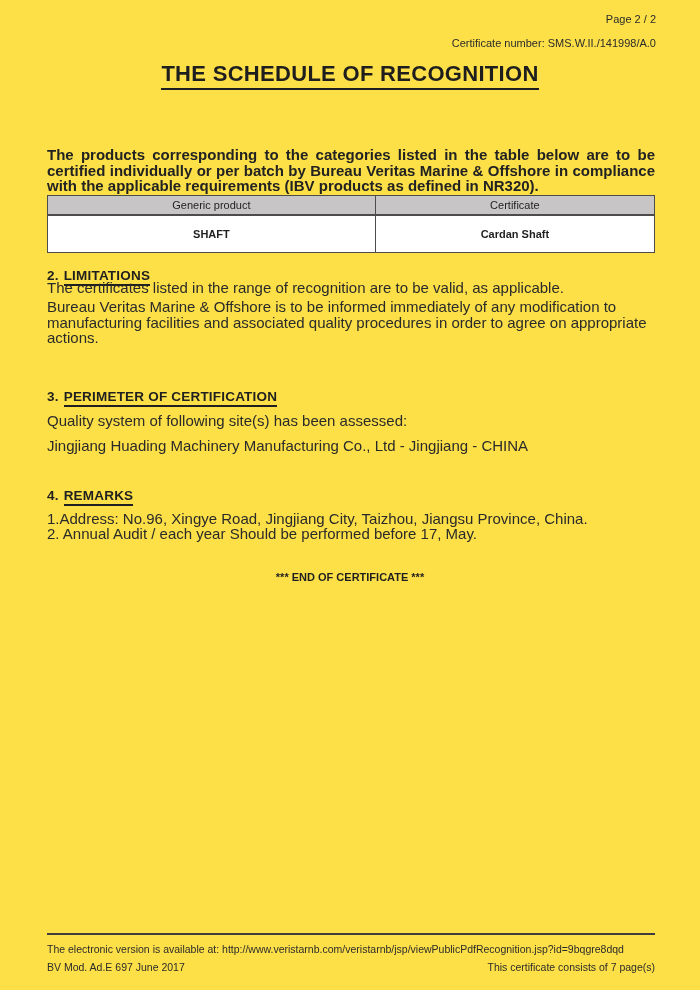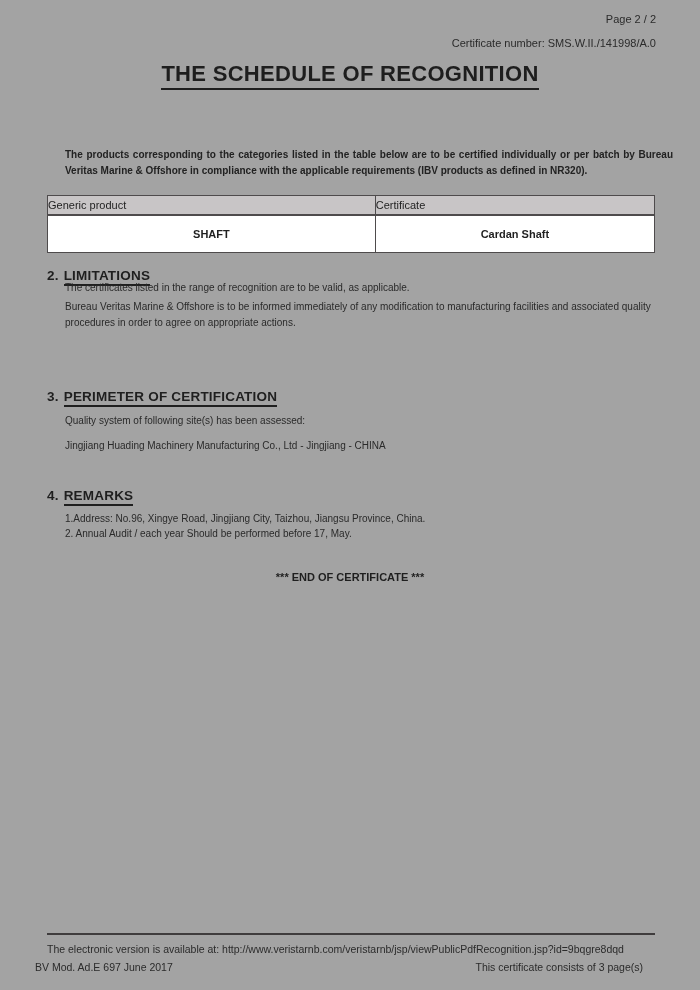--- a/index.html
+++ b/index.html
@@ -5,21 +5,21 @@
   * { margin: 0; padding: 0; box-sizing: border-box; }
   html, body { background: #ffffff; }
   body {
     width: 700px; height: 990px;
     font-family: "Liberation Sans", "DejaVu Sans", sans-serif;
     color: #262626;
   }
   .page {
     position: relative;
     width: 700px; height: 990px;
-    background: #a3a3a3;
+    background: #fde047;
     overflow: hidden;
   }
   .abs { position: absolute; }
 
   .hdr-line { font-size: 11px; color: #2b2b2b; }
   .hdr-page { top: 13px; right: 44px; }
   .hdr-cert { top: 37px; right: 44px; }
 
   .doc-title {
     top: 61px; left: 0; width: 100%;
@@ -43,41 +43,40 @@
   }
   .sec-heading .num { margin-right: 5px; }
   .sec-heading .txt {
     display: inline-block;
     border-bottom: 2px solid #1f1f1f;
     padding-bottom: 1px;
   }
 
   .body-text {
     left: 47px; width: 608px;
-    font-size: 10px; line-height: 15.5px;
+    font-size: 15px; line-height: 15.5px;
     color: #2a2a2a;
-    margin-left: 18px;
   }
   .bold-intro { font-weight: bold; text-align: justify; color: #222; }
 
   table.products {
     top: 195px; left: 47px; width: 608px;
     position: absolute;
     border-collapse: collapse;
     font-size: 11px;
     color: #1f1f1f;
     table-layout: fixed;
   }
   table.products th, table.products td {
     border: 1.5px solid #4e4b4c;
   }
   table.products th {
     background: #c8c5c6;
     font-weight: normal;
-    text-align: left;
+    text-align: center;
     height: 19px;
     border-bottom: 2px solid #4e4b4c;
   }
   table.products td {
     height: 20px;
     padding: 12px 4px;
     background: #ffffff;
     text-align: center;
     vertical-align: middle;
     font-weight: bold;
@@ -94,21 +93,21 @@
     color: #1f1f1f;
   }
 
   .footer-rule {
     top: 933px; left: 47px; width: 608px; height: 2px;
     background: #3f3c3d;
   }
   .footer-text { font-size: 10.5px; color: #2b2b2b; }
   .footer-line1 { top: 943px; left: 47px; width: 608px; }
   .footer-line2 {
-    top: 961px; left: 35px; width: 608px;
+    top: 961px; left: 47px; width: 608px;
     display: flex; justify-content: space-between;
   }
 </style>
 </head>
 <body>
 
 <div class="page">
 
   <div class="abs hdr-line hdr-page">Page 2 / 2</div>
 
@@ -157,16 +156,16 @@
     <span class="remarks-line">1.Address: No.96, Xingye Road, Jingjiang City, Taizhou, Jiangsu Province, China.</span>
     <span class="remarks-line">2. Annual Audit / each year Should be performed before 17, May.</span>
   </div>
 
   <div class="abs end-marker">*** END OF CERTIFICATE ***</div>
 
   <div class="abs footer-rule"></div>
   <div class="abs footer-text footer-line1">The electronic version is available at: http://www.veristarnb.com/veristarnb/jsp/viewPublicPdfRecognition.jsp?id=9bqgre8dqd</div>
   <div class="abs footer-text footer-line2">
     <span>BV Mod. Ad.E 697 June 2017</span>
-    <span>This certificate consists of 3 page(s)</span>
+    <span>This certificate consists of 7 page(s)</span>
   </div>
 
 </div>
 
 </body></html>

